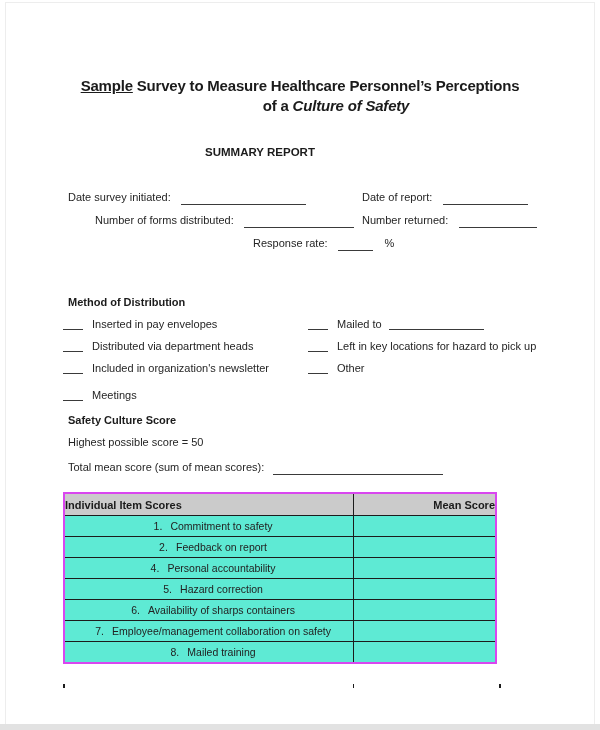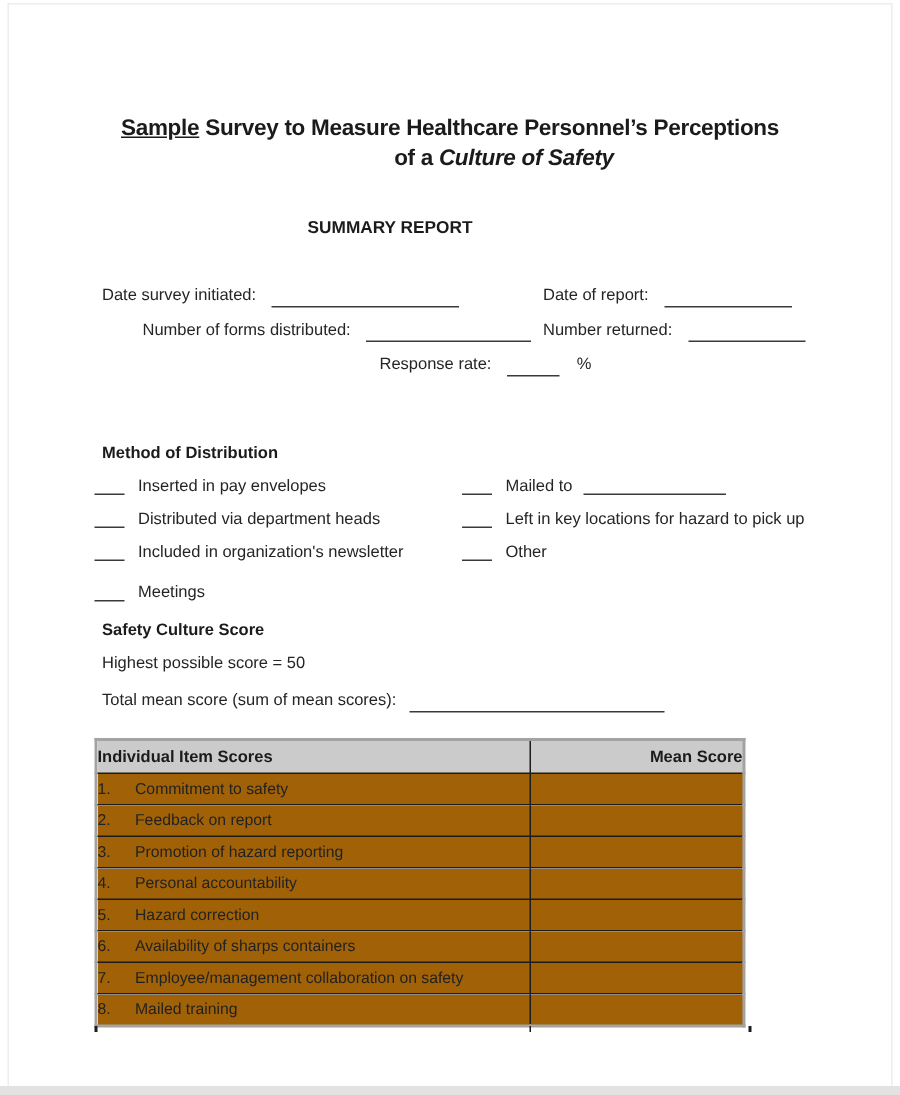--- a/index.html
+++ b/index.html
@@ -47,28 +47,28 @@
   .item-row { font-size: 11px; }
   table.scores {
     position: absolute; left: 63px; top: 492px;
     width: 434px; border-collapse: collapse;
     table-layout: fixed;
   }
   table.scores th, table.scores td {
     border: 1.5px solid #1c1c1c;
     font-size: 10.5px; padding: 0; overflow: hidden;
   }
-  table.scores { border: 2px solid #a3a3a3; }
+  table.scores { border: 2px solid #d946ef; }
   table.scores th {
     background: #cbcbcb; height: 21px;
     font-size: 11px; color: #1b1b1b;
   }
   th.col-item { width: 288px; text-align: left; padding-left: 10px; }
   th.col-mean { text-align: right; }
-  table.scores td { height: 20px; background: #a16207; }
+  table.scores td { height: 20px; background: #5eead4; text-align: center; }
   td.item-cell { padding-left: 11px; }
   .row-num { display: inline-block; width: 25px; }
   .partial-row {
     position: absolute; left: 63px; top: 684px;
     width: 434px; height: 4px;
     border-left: 2px solid #1c1c1c; border-right: 2px solid #1c1c1c;
   }
   .partial-row .divider {
     position: absolute; left: 288px; top: 0; height: 100%;
     border-left: 1.5px solid #1c1c1c;
@@ -147,24 +147,20 @@
   </tr>
   <tr>
     <td class="item-cell"><span class="row-num">1.</span><span>Commitment to safety</span></td>
     <td></td>
   </tr>
   <tr>
     <td class="item-cell"><span class="row-num">2.</span><span>Feedback on report</span></td>
     <td></td>
   </tr>
   <tr>
-    <td class="item-cell"><span class="row-num">3.</span><span>Promotion of hazard reporting</span></td>
-    <td></td>
-  </tr>
-  <tr>
     <td class="item-cell"><span class="row-num">4.</span><span>Personal accountability</span></td>
     <td></td>
   </tr>
   <tr>
     <td class="item-cell"><span class="row-num">5.</span><span>Hazard correction</span></td>
     <td></td>
   </tr>
   <tr>
     <td class="item-cell"><span class="row-num">6.</span><span>Availability of sharps containers</span></td>
     <td></td>

